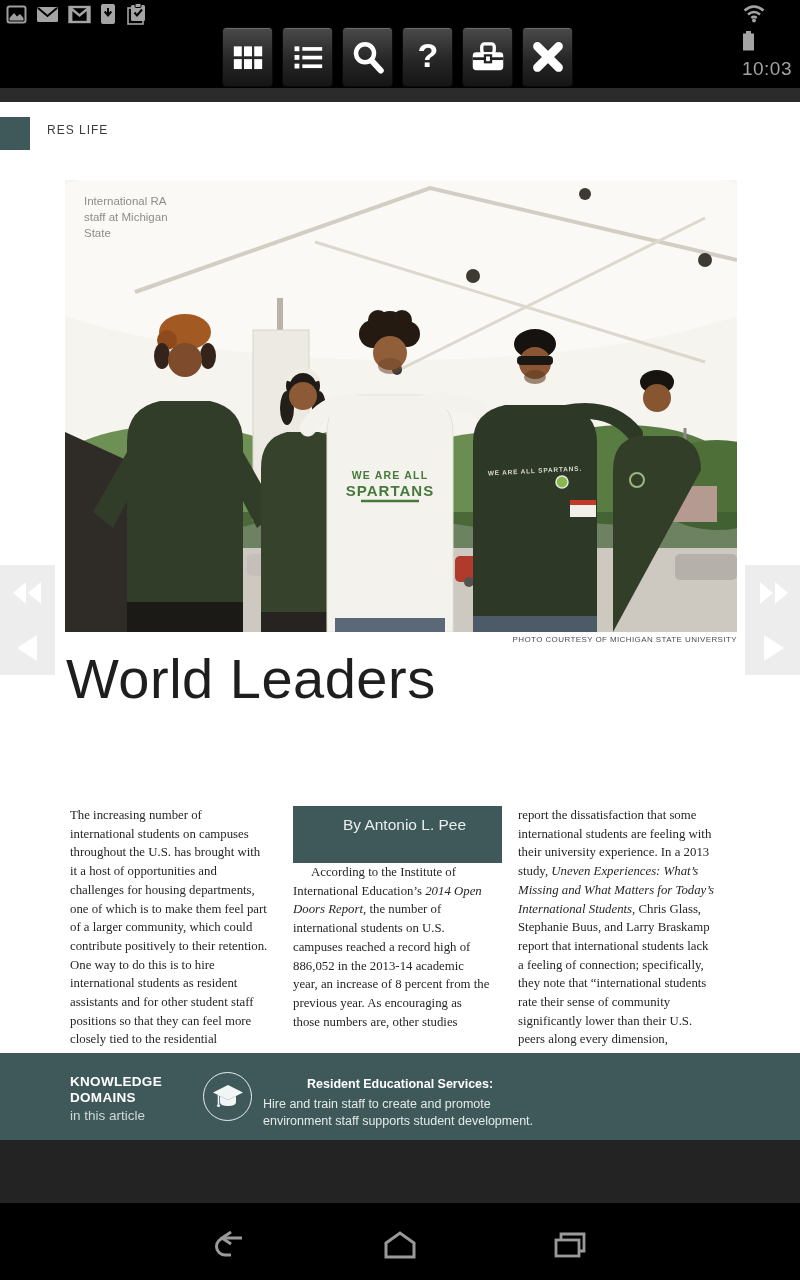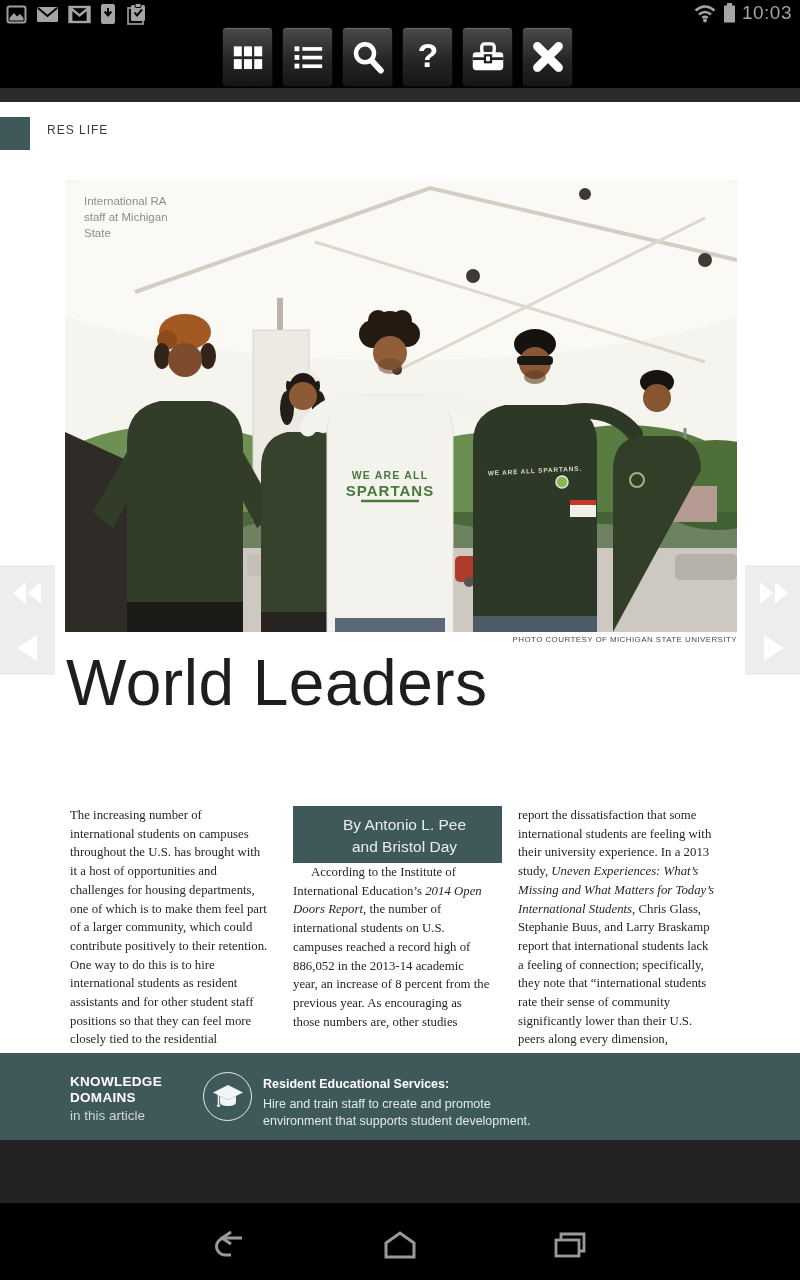--- a/index.html
+++ b/index.html
@@ -4,60 +4,60 @@
 <style>
   * { margin:0; padding:0; box-sizing:border-box; }
   html,body { background:#000; }
   .screen {
     position:relative; width:800px; height:1280px; overflow:hidden;
     background:#000; font-family:"Liberation Sans", sans-serif;
   }
   
   .status-bar { position:absolute; left:0; top:0; width:800px; height:26px; background:#000; }
   .sb-left { position:absolute; left:6px; top:3px; display:flex; gap:9px; align-items:center; }
-  .sb-right { position:absolute; right:8px; top:2px; display:flex; gap:6px; align-items:flex-start; }
+  .sb-right { position:absolute; right:8px; top:2px; display:flex; gap:6px; align-items:flex-start;flex-direction:column; }
   .sb-time { color:#a3a3a3; font-size:19px; letter-spacing:0.5px; }
   
   .toolbar-shelf { position:absolute; left:0; top:88px; width:800px; height:14px; background:#2b2b2b; }
   .toolbar-btn {
     position:absolute; top:27px; width:51px; height:60px; border-radius:4px;
     background:linear-gradient(#4a4a4a,#262626 55%,#151515);
     border:1px solid #0a0a0a; box-shadow:inset 0 1px 0 #6a6a6a;
     display:flex; align-items:center; justify-content:center;
   }
   
   .page { position:absolute; left:0; top:102px; width:800px; height:951px; background:#ffffff; }
   .reslife-square { position:absolute; left:0; top:15px; width:30px; height:33px; }
   .reslife-label { position:absolute; left:47px; top:21px; font-size:12px; letter-spacing:1px; color:#3b3b3b; }
   .photo-wrap { position:absolute; left:65px; top:78px; width:672px; height:452px; overflow:hidden; background:#f6f4ef; }
   .photo-caption { position:absolute; left:19px; top:13px; font-size:11.5px; line-height:16px; color:#8d8d8d; }
   .photo-credit { position:absolute; left:65px; top:533px; width:672px; text-align:right;
     font-size:8px; letter-spacing:0.4px; color:#4c4c4c; }
-  .article-title { position:absolute; left:66px; top:544px; font-size:64px; font-weight:300;
+  .article-title { position:absolute; left:66px; top:544px; font-size:56px; font-weight:300;
     color:#1e1e1e; letter-spacing:0.5px; }
   .article-subtitle { position:absolute; left:70px; top:618px; width:470px; font-size:21.5px;
     line-height:27px; font-weight:300; color:#3a3a3a; }
   .body-col { position:absolute; top:704px; font-family:"Liberation Serif", serif;
     font-size:12.8px; line-height:18.7px; color:#262626; }
   .col1 { left:70px; width:198px; }
   .col2 { left:293px; width:210px; }
   .col3 { left:518px; width:197px; }
   .byline-box { width:209px; height:57px; color:#e8eeee; text-align:center;
     font-family:"Liberation Sans", sans-serif; font-size:15.5px; line-height:22px; padding-top:8px;padding-left:14px; }
   .col2 p { width:198px; text-indent:18px; }
   .ital { font-style:italic; }
   
   .knowledge-bar { position:absolute; left:0; top:1053px; width:800px; height:87px; }
   .kd-label { position:absolute; left:70px; top:21px; color:#ffffff; font-size:13.5px; line-height:16px; }
   .kd-label .bold { font-weight:bold; letter-spacing:0.3px; }
   .kd-label .light { font-weight:normal; color:#cfd9d9; margin-top:2px; }
   .kd-circle { position:absolute; left:203px; top:19px; width:49px; height:49px; border:1.5px solid #e8eeee;
     border-radius:50%; display:flex; align-items:center; justify-content:center; }
   .kd-text { position:absolute; left:263px; top:23px; color:#e3eaea; font-size:12.5px; line-height:17px; }
-  .kd-text .kd-title { font-weight:bold; color:#ffffff; margin-bottom:3px; }
+  .kd-text .kd-title { font-weight:bold; color:#ffffff; margin-bottom:3px;margin-left:44px; }
   
   .gray-strip { position:absolute; left:0; top:1140px; width:800px; height:63px; background:#232323; }
   .nav-bar { position:absolute; left:0; top:1203px; width:800px; height:77px; background:#000; }
   .nav-btn { position:absolute; top:22px; width:60px; height:40px; display:flex; align-items:center; justify-content:center; }
   
   .pager { position:absolute; top:565px; width:55px; height:110px; background:rgba(236,236,236,0.95); }
   .pager-cell { width:55px; height:55px; display:flex; align-items:center; justify-content:center; }
   .pager-left { left:0; } .pager-right { right:0; }
 </style>
 </head>
@@ -274,21 +274,20 @@
     <div class="photo-credit">PHOTO COURTESY OF MICHIGAN STATE UNIVERSITY</div>
 
     <div class="article-title">World Leaders</div>
 
     <div class="body-col col1">
       <span>The increasing number of international students on campuses throughout the U.S. has brought with it a host of opportunities and challenges for housing departments, one of which is to make them feel part of a larger community, which could contribute positively to their retention. One way to do this is to hire international students as resident assistants and for other student staff positions so that they can feel more closely tied to the residential community.</span>
     </div>
     <div class="body-col col2">
       <div class="byline-box" style="background: rgb(63, 88, 89);">
         <div>By Antonio L. Pee</div>
-        <div>and Bristol Day</div>
       </div>
       <p><span>According to the Institute of International Education’s </span><span class="ital">2014 Open Doors Report</span><span>, the number of international students on U.S. campuses reached a record high of 886,052 in the 2013-14 academic year, an increase of 8 percent from the previous year. As encouraging as those numbers are, other studies</span></p>
     </div>
     <div class="body-col col3">
       <span>report the dissatisfaction that some international students are feeling with their university experience. In a 2013 study, </span><span class="ital">Uneven Experiences: What’s Missing and What Matters for Today’s International Students</span><span>, Chris Glass, Stephanie Buus, and Larry Braskamp report that international students lack a feeling of connection; specifically, they note that “international students rate their sense of community significantly lower than their U.S. peers along every dimension, especially when</span>
     </div>
   </div>
 
   <div class="knowledge-bar" style="background: rgb(63, 88, 89);">
     <div class="kd-label">
@@ -300,21 +299,21 @@
       <svg width="32" height="30" viewBox="0 0 32 30">
         <polygon points="16,3 31,10.5 16,18 1,10.5" fill="#f2f5f5"></polygon>
         <path d="M8 14 L8 20 Q8 24 16 24 Q24 24 24 20 L24 14 L16 18 Z" fill="#f2f5f5"></path>
         <path d="M6.5 12 L6.5 22" stroke="#f2f5f5" stroke-width="1.6" fill="none"></path>
         <circle cx="6.5" cy="23.5" r="1.6" fill="#f2f5f5"></circle>
       </svg>
     </div>
     <div class="kd-text">
       <div class="kd-title">Resident Educational Services:</div>
       <div>Hire and train staff to create and promote</div>
-      <div>environment that supports student development.</div>
+      <div>environment staff supports student development.</div>
     </div>
   </div>
 
   <div class="gray-strip"></div>
 
   <div class="nav-bar">
     <div class="nav-btn" style="left:200px">
       <svg width="36" height="28" viewBox="0 0 36 28">
           <path d="M30 7 H13 a8.5 8.5 0 0 0 0 17 h6" fill="none" stroke="#9a9a9a" stroke-width="3"></path>
           <path d="M19 1 L10 7 L19 13" fill="none" stroke="#9a9a9a" stroke-width="3" stroke-linejoin="miter"></path>

